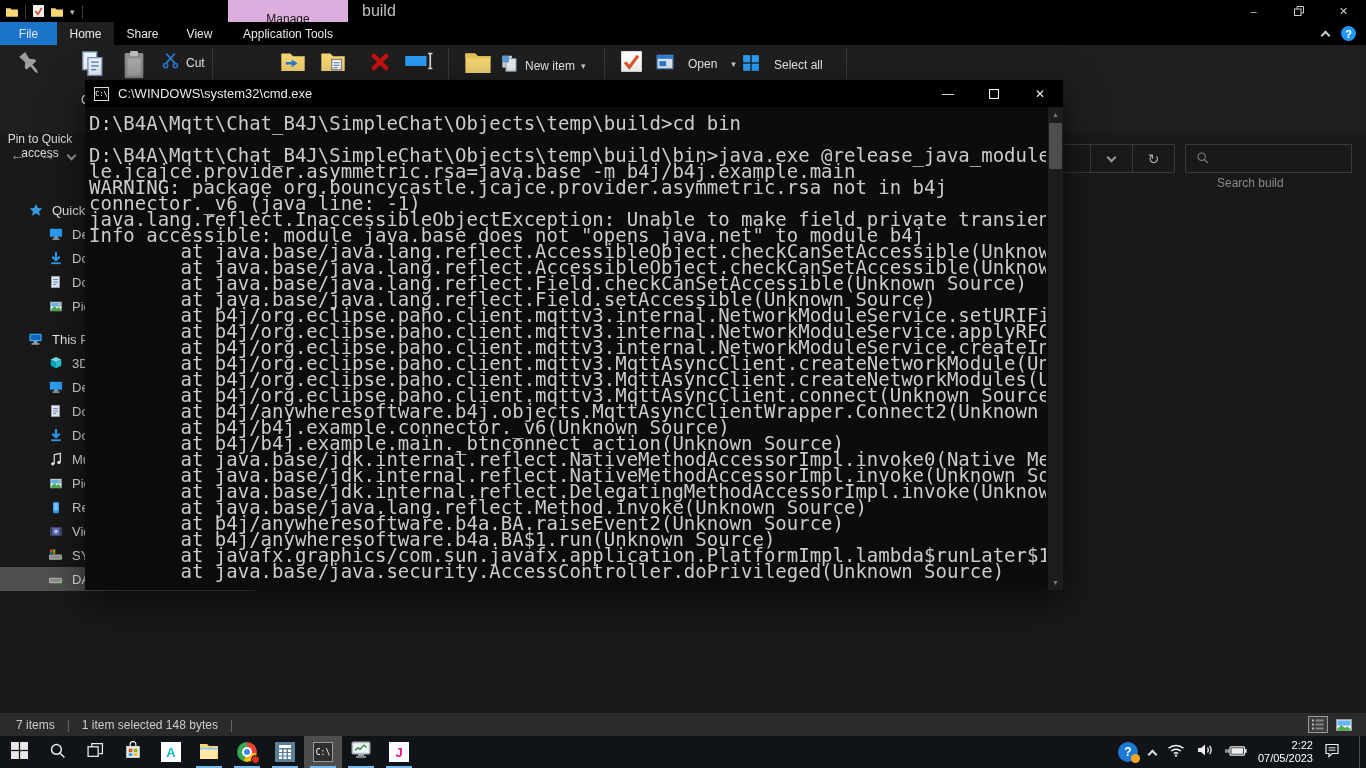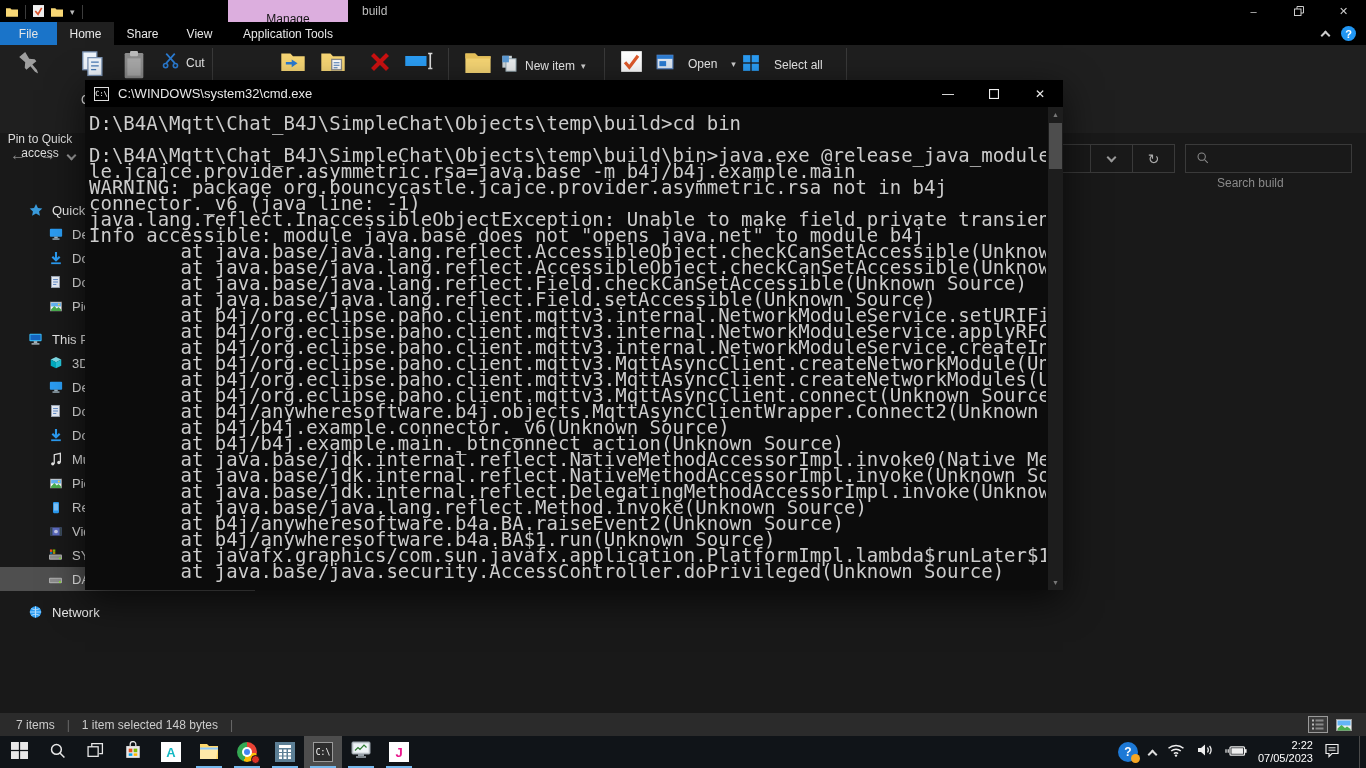--- a/index.html
+++ b/index.html
@@ -5,21 +5,21 @@
   * { margin:0; padding:0; box-sizing:border-box; }
   html,body { width:1366px; height:768px; overflow:hidden; }
   body { position:relative; background:#191919; font-family:"Liberation Sans",sans-serif; -webkit-font-smoothing:antialiased; }
 
   
   .titlebar { position:absolute; left:0; top:0; right:0; height:22px; background:#000; z-index:5; }
   .qat { position:absolute; left:6px; top:3px; display:flex; align-items:center; gap:7px; }
   .qat .sep { width:1px; height:14px; background:#3c3c3c; }
   .caret { color:#bbb; font-size:9px; line-height:1; }
   .manage-tab { position:absolute; left:228px; top:0; width:120px; height:38px; background:#dcaede; color:#141414; font-size:12px; display:flex; align-items:center; justify-content:center; }
-  .win-title { position:absolute; left:362px; top:0; height:22px; display:flex; align-items:center; color:#bdbdbd; font-size:12px; }
+  .win-title { position:absolute; left:362px; top:0; height:22px; display:flex; align-items:center; color:#bdbdbd; font-size:16px; }
   .win-controls { position:absolute; right:0; top:0; display:flex; }
   .win-btn { width:45px; height:22px; display:flex; align-items:center; justify-content:center; color:#ccc; font-size:11px; }
 
   
   .ribbon-tabs { position:absolute; left:0; top:22px; right:0; height:23px; background:#000; display:flex; font-size:12px; color:#e8e8e8; z-index:5; }
   .rtab { height:23px; display:flex; align-items:center; justify-content:center; }
   .rtab-file { width:57px; background:#1a74c9; color:#e5e5e5; }
   .rtab-home { width:57px; background:#1f1f1f; }
   .rtab-share,.rtab-view { width:57px; }
   .rtab-apptools { width:120px; }
@@ -422,29 +422,20 @@
       <span class="sb-icon">
         <svg width="15" height="13" viewBox="0 0 16 14">
           <rect x="1" y="5" width="14" height="6" rx="1" fill="#b0b0b0"></rect>
           <rect x="2" y="6.2" width="12" height="3.6" fill="#8d8d8d"></rect>
           <circle cx="12.8" cy="9.6" r="0.9" fill="#7CFC00"></circle>
         </svg>
       </span>
       <span>DATA</span>
     </div>
     <div class="sb-spacer"></div>
-    <div class="sb-row lvl1">
-      <span class="sb-icon">
-        <svg width="15" height="14" viewBox="0 0 16 16">
-          <circle cx="8" cy="8" r="6.5" fill="#2b9df4"></circle>
-          <path d="M1.5 8h13M8 1.5v13M3.2 4.2a9 9 0 009.6 0M3.2 11.8a9 9 0 019.6 0" stroke="#bfe3ff" stroke-width="1" fill="none"></path>
-        </svg>
-      </span>
-      <span>Network</span>
-    </div>
   </div>
 
 <div class="statusbar">
   <span>7 items</span>
   <span class="st-sep">|</span>
   <span>1 item selected  148 bytes</span>
   <span class="st-sep">|</span>
   <div class="view-toggles">
     <div class="vt active">
         <svg width="12" height="11" viewBox="0 0 12 11">

